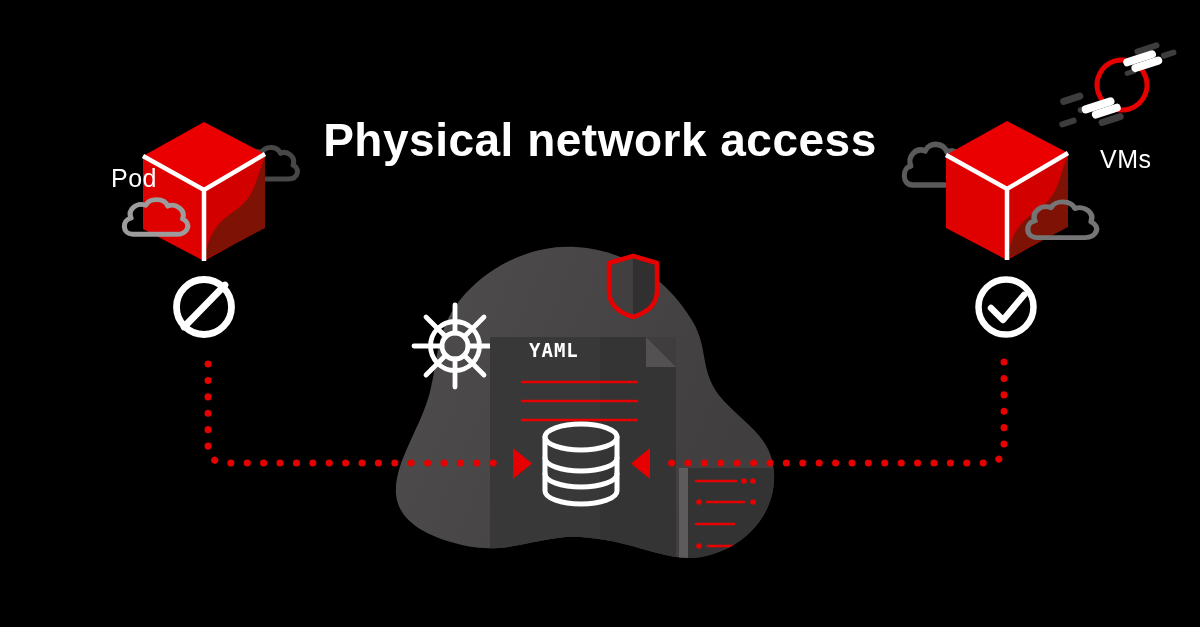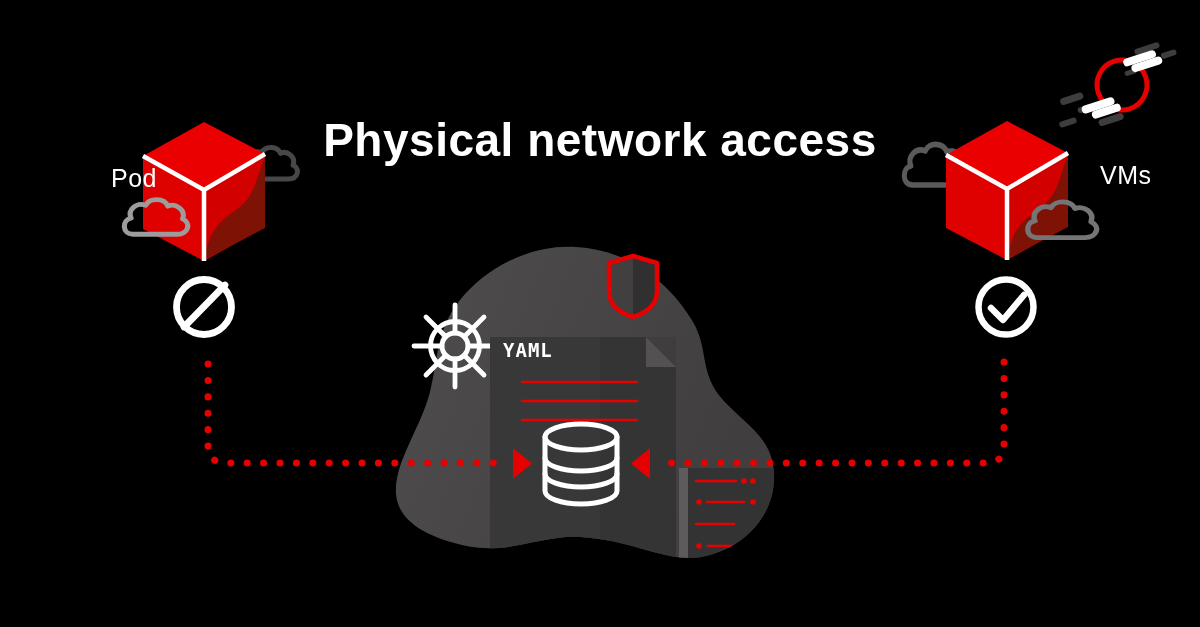--- a/index.html
+++ b/index.html
@@ -13,23 +13,23 @@
   .title-block{
     position:absolute;left:0;top:112px;width:1200px;
     text-align:center;color:var(--white,#fff);
     font-size:46px;line-height:57px;font-weight:700;letter-spacing:0.5px;
   }
   .side-label{
     position:absolute;color:var(--white,#fff);
     font-size:25px;font-weight:400;letter-spacing:0.5px;
   }
   .pod-label{left:70px;top:164px;margin-left:41px;}
-  .vms-label{left:1100px;top:161px;}
+  .vms-label{left:1100px;top:145px;}
   .yaml-label{
-    position:absolute;left:503px;top:339px;
+    position:absolute;left:529px;top:339px;
     color:var(--white,#fff);
     font-family:"DejaVu Sans Mono",monospace;
     font-size:19px;font-weight:700;letter-spacing:1px;
   }
 </style>
 </head>
 <body>
 
 <div class="stage">
 

